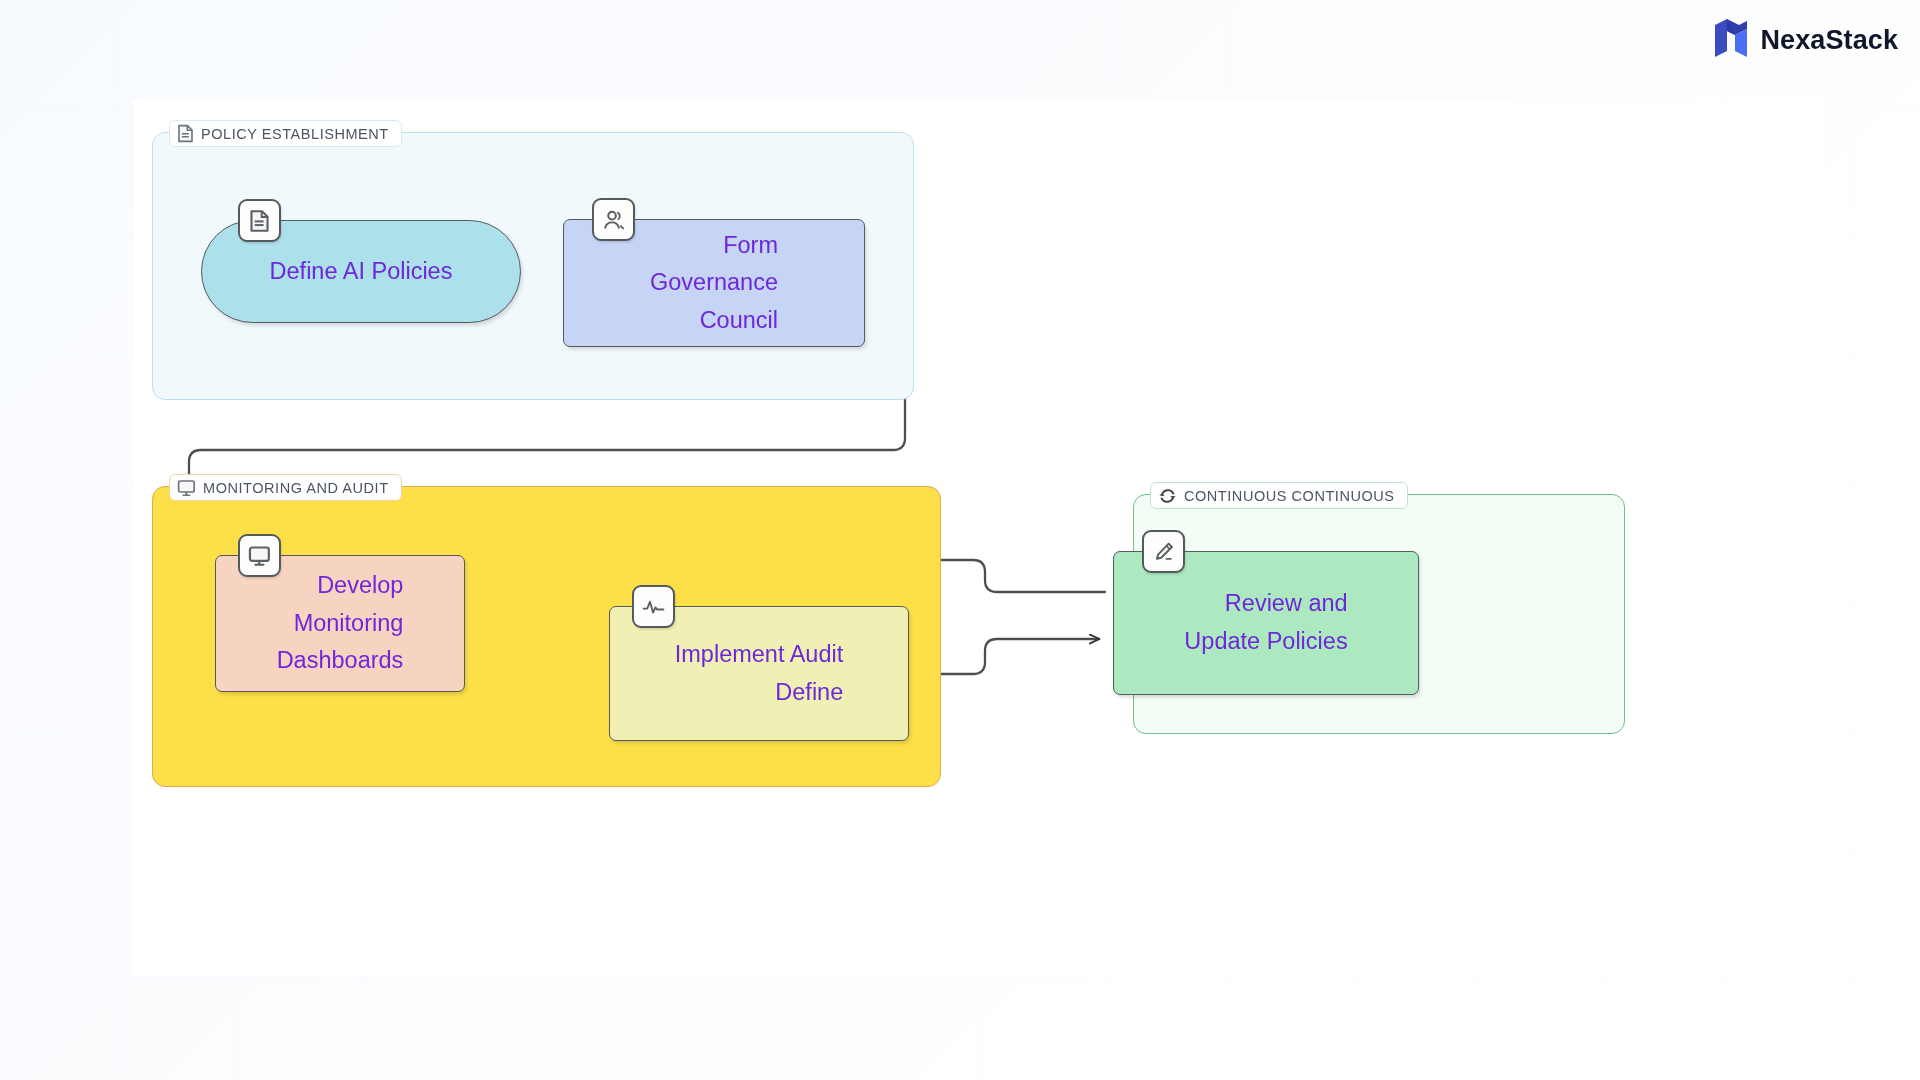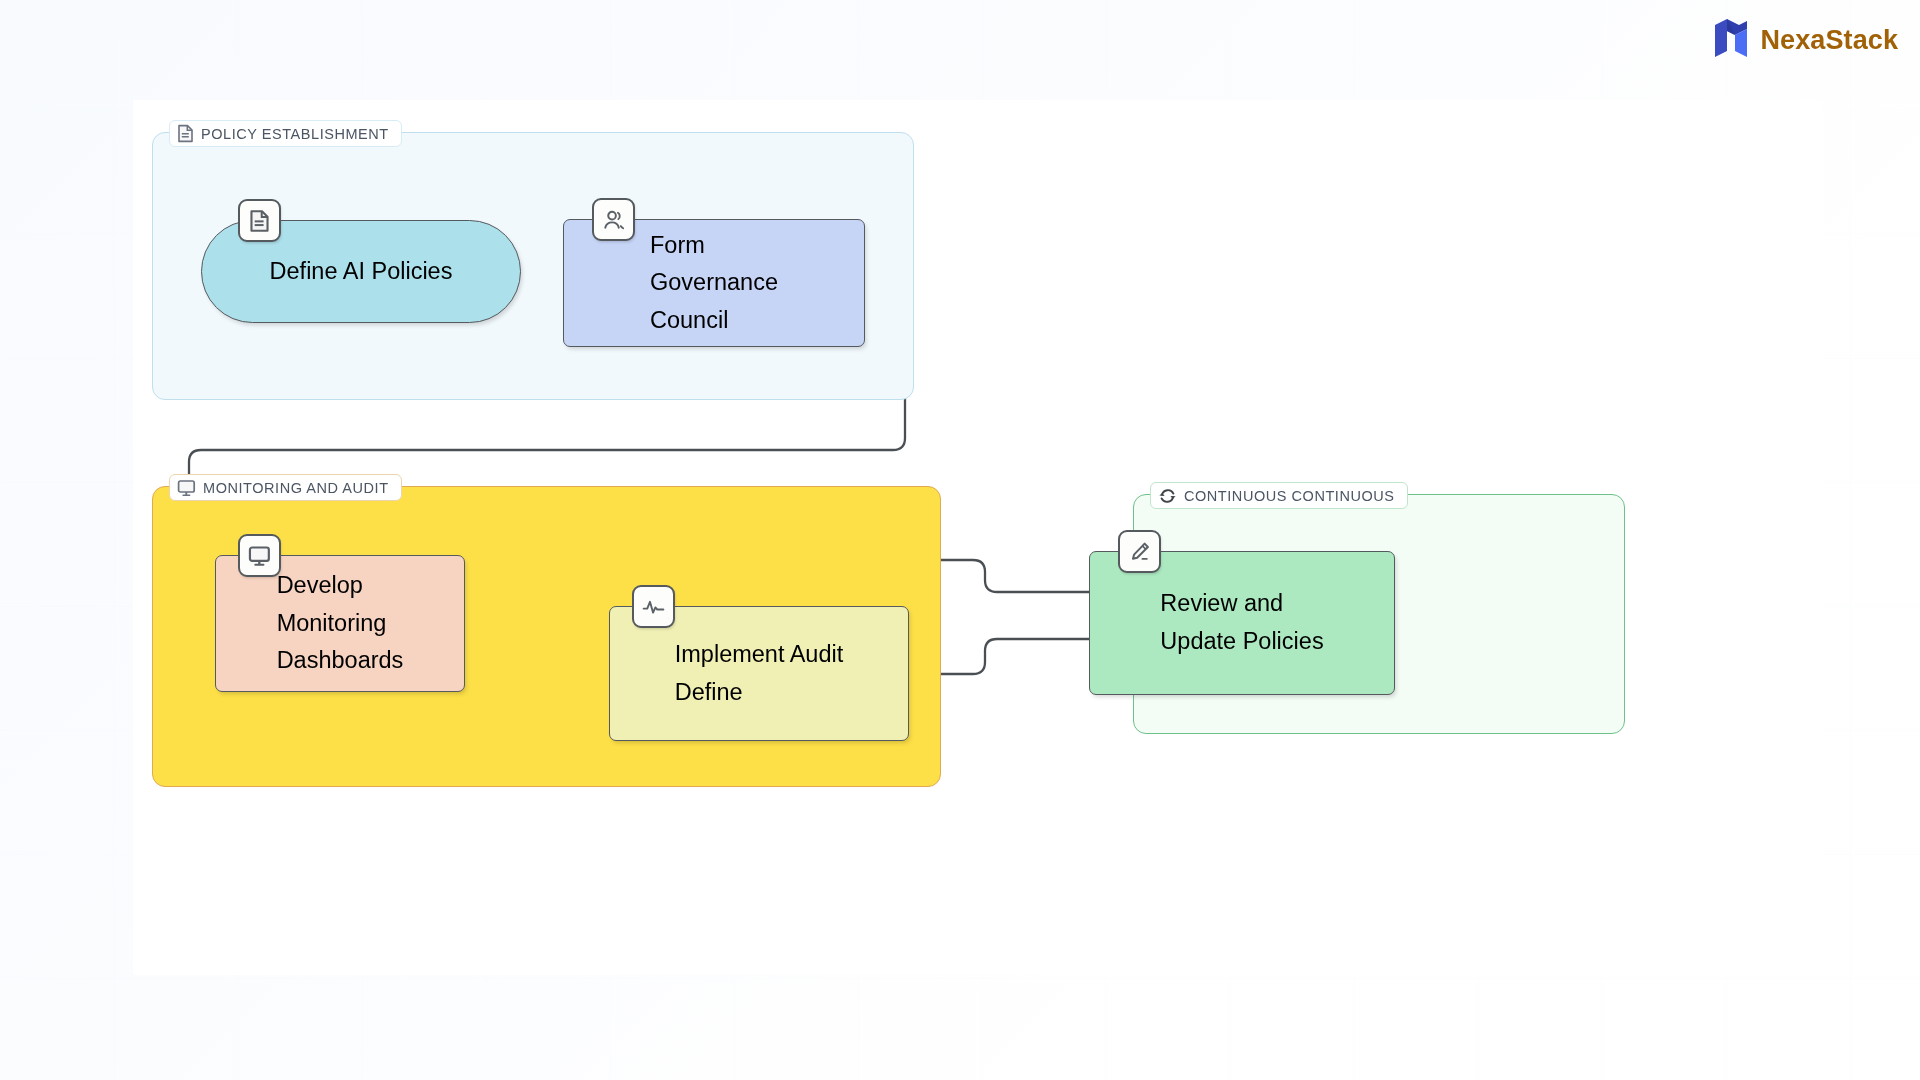--- a/index.html
+++ b/index.html
@@ -30,21 +30,21 @@
     left:133px; top:100px;
     width:1690px; height:875px;
     background:#ffffff;
   }
   
   #brand{
     position:absolute; right:22px; top:18px;
     display:flex; align-items:center; gap:13px;
   }
   #brand-name{
-    font-size:27px; font-weight:600; color:#a16207; letter-spacing:.1px;
+    font-size:27px; font-weight:600; color:#0f172a; letter-spacing:.1px;
   }
   
   .cluster{
     position:absolute;
     border-radius:13px;
     border-width:1.6px; border-style:solid;
   }
   .cluster-label{
     position:absolute; top:-13px; left:16px;
     height:27px; display:flex; align-items:center; gap:7px;
@@ -73,23 +73,23 @@
   #cluster-improve{
     left:1000px; top:394px; width:492px; height:240px;
     background:#f4fcf6; border-color:#6dc28a;
   }
   #cluster-improve > .cluster-label{ border-color:#bfe6cb; }
 
   
   .node{
     position:absolute;
     display:flex; align-items:center; justify-content:center;
-    text-align:left;
+    text-align:right;
     border:1.7px solid #555a5e;
-    color:#000000;
+    color:#6d28d9;
     font-size:23.5px;
     line-height:1.6;
     box-shadow:2px 3px 4px -1px rgba(0,0,0,.16);
   }
   .node-badge{
     position:absolute;
     width:43px; height:43px;
     top:-22px; left:36px;
     background:#fdfdfb;
     border:2px solid #555a5e;
@@ -109,21 +109,21 @@
   }
   #node-dashboards{
     left:82px; top:455px; width:250px; height:137px;
     background:#f7d4c1; border-radius:7px;
   }
   #node-audit{
     left:476px; top:506px; width:300px; height:135px;
     background:#f0f0b4; border-radius:7px;
   }
   #node-review{
-    left:956px; top:451px; width:306px; height:144px;
+    left:980px; top:451px; width:306px; height:144px;
     background:#ace9c1; border-radius:7px;
   }
   .node span{ display:block; padding:0 14px; }
 
   #edge-layer{ position:absolute; inset:0; pointer-events:none; }
 </style>
 </head>
 <body>
 
 <div id="bg-grid"></div>

